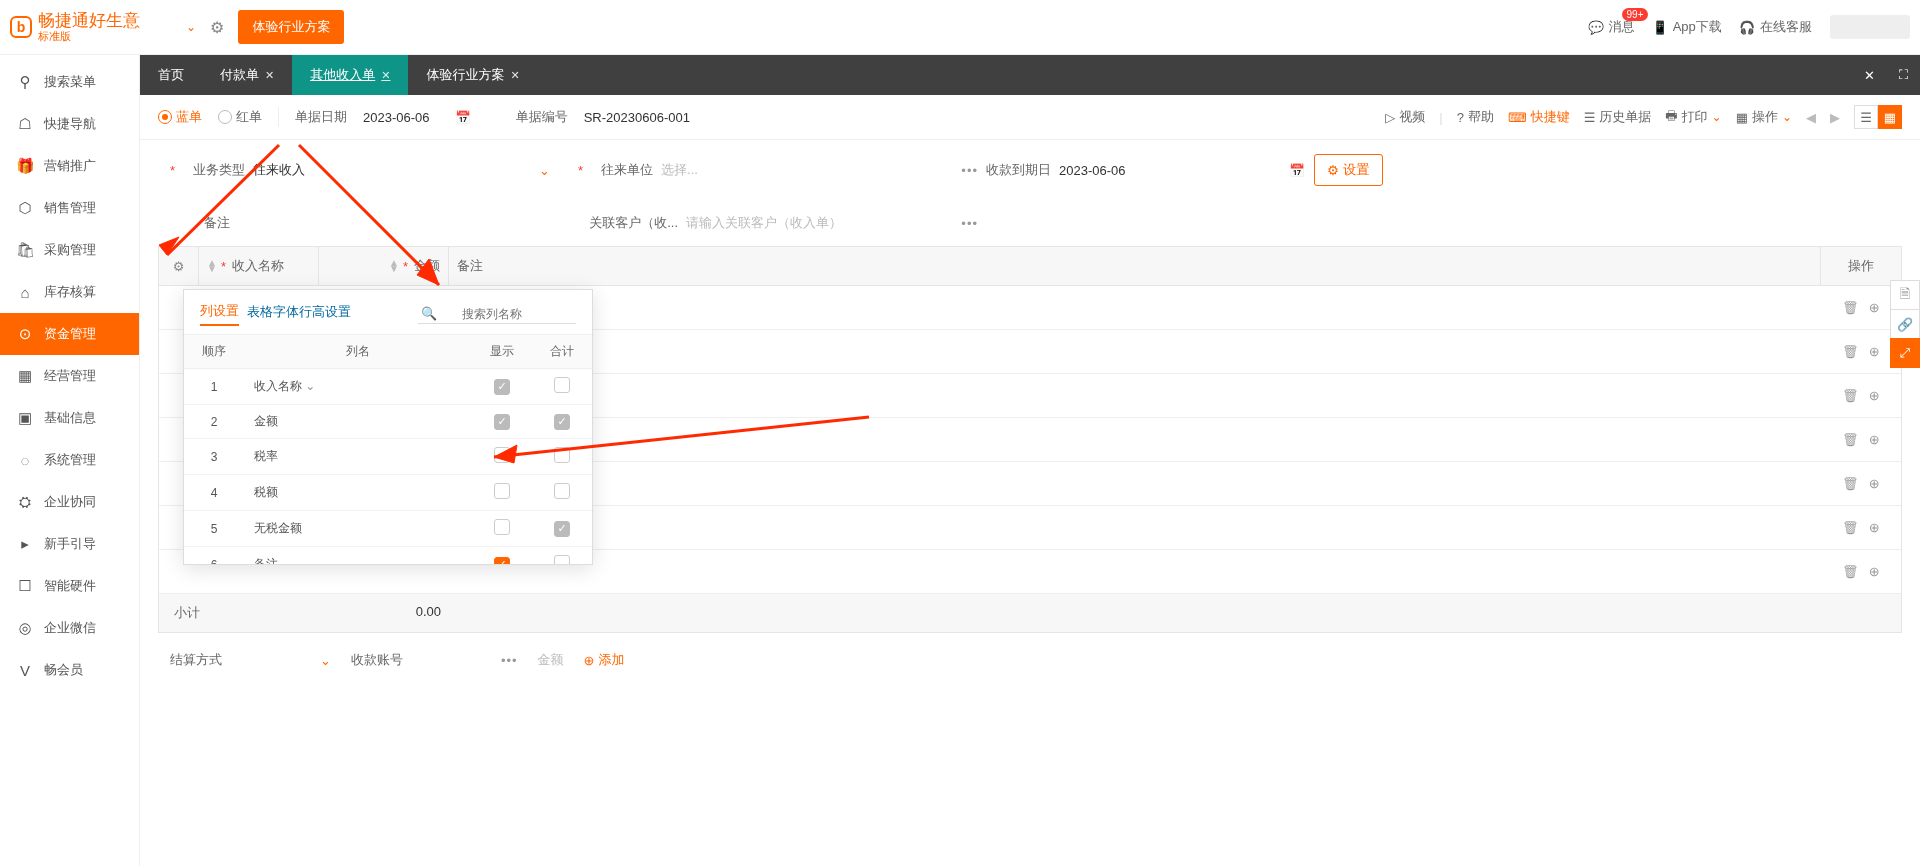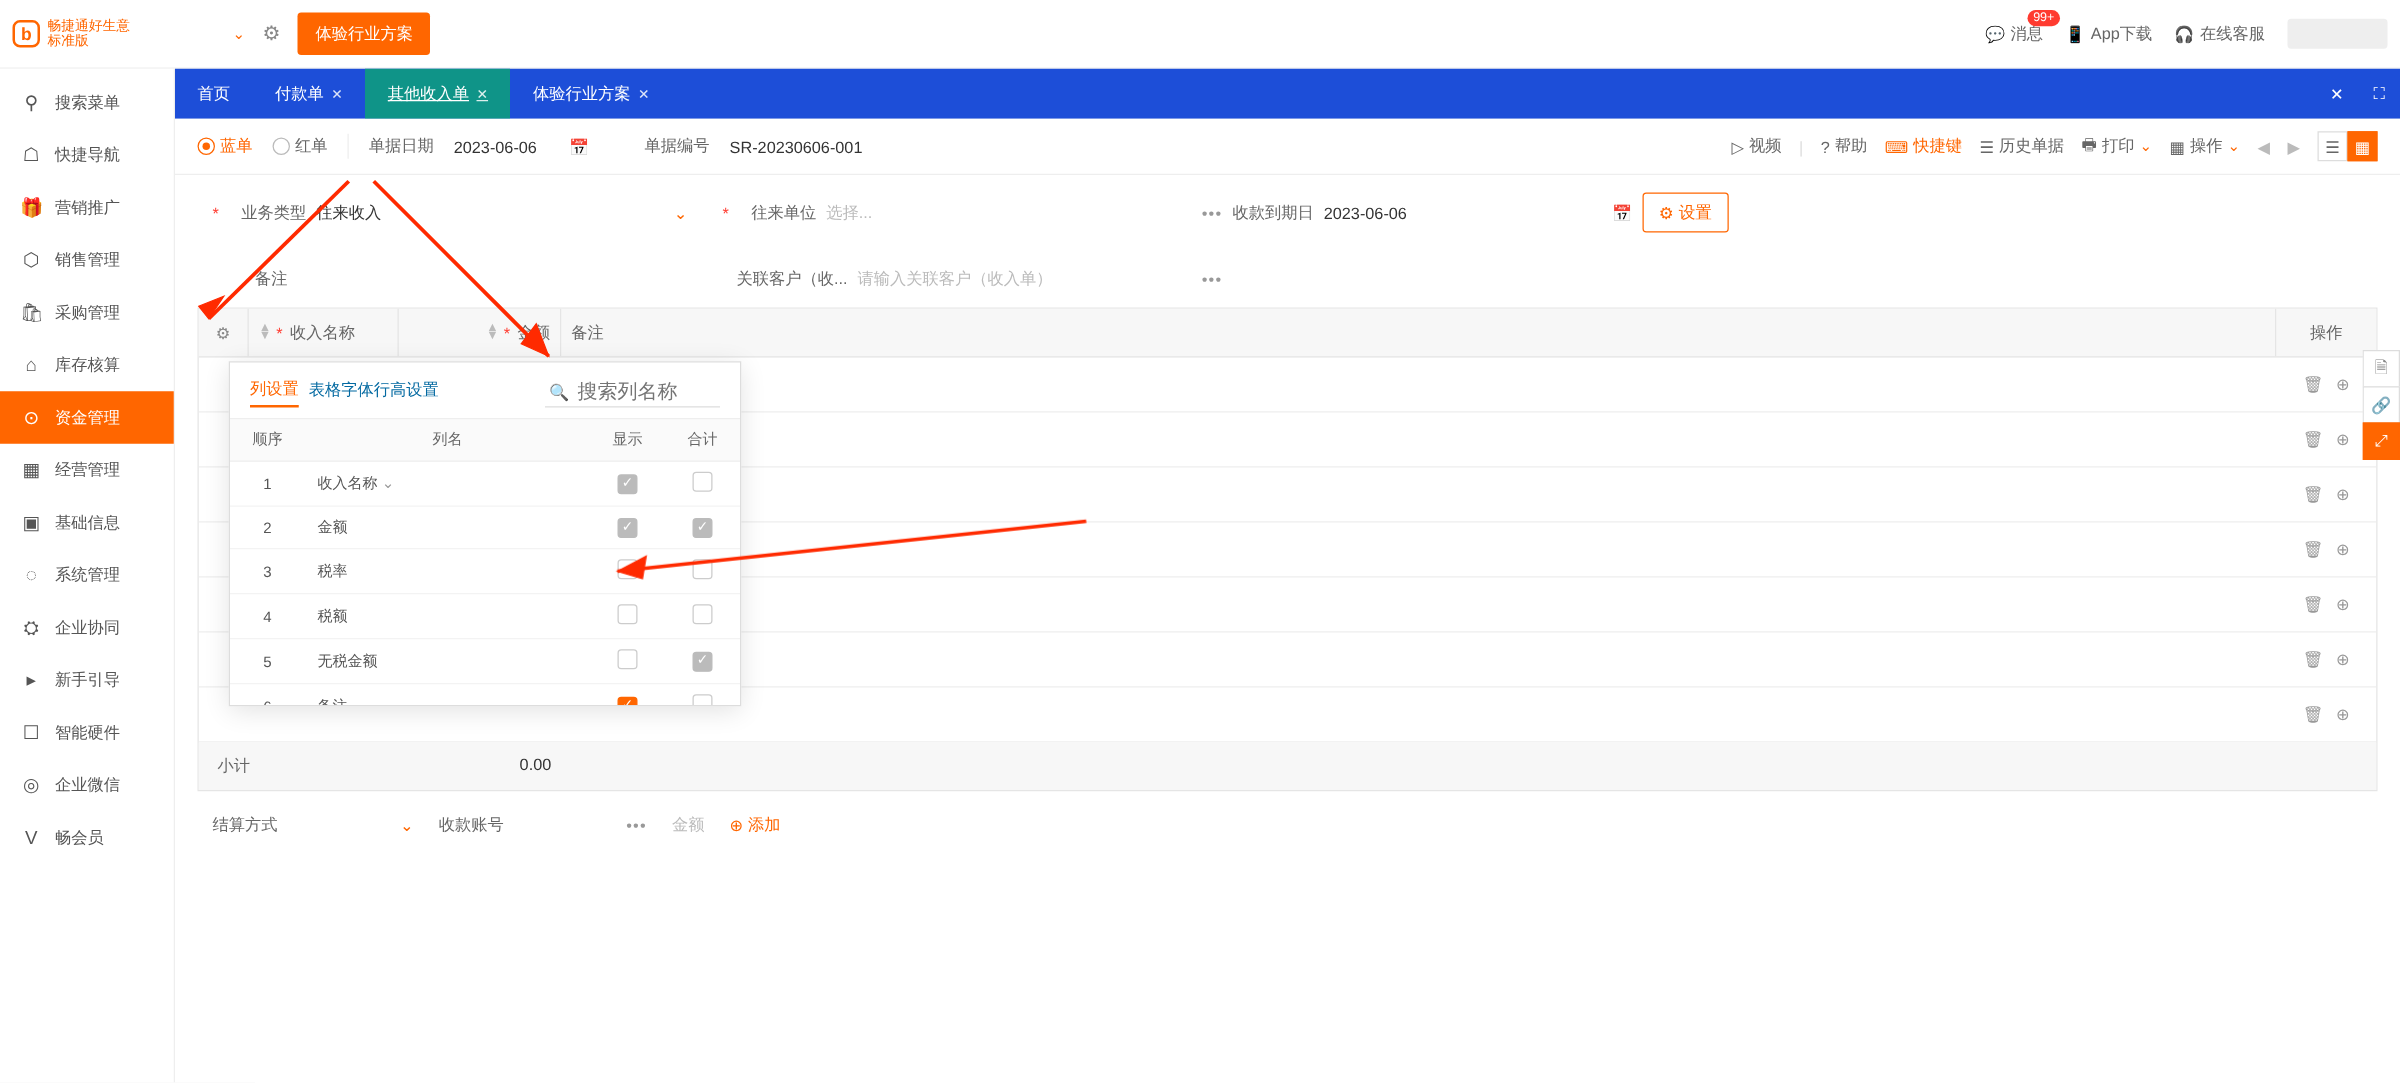--- a/index.html
+++ b/index.html
@@ -3,41 +3,41 @@
 <meta charset="utf-8">
 <style>
 * { margin: 0; padding: 0; box-sizing: border-box; font-family: "Microsoft YaHei", Arial, sans-serif; }
 body { background: #f5f5f5; font-size: 13px; color: #333; overflow: hidden; }
 
 
 .topbar { height: 55px; background: #fff; display: flex; align-items: center; padding: 0 10px; border-bottom: 1px solid #eee; }
 .brand { display: flex; align-items: center; gap: 6px; width: 140px; }
 .brand-logo { width: 22px; height: 22px; border: 2px solid #ff6600; border-radius: 6px; display: flex; align-items: center; justify-content: center; color: #ff6600; font-weight: bold; font-size: 14px; }
 .brand-text { display: flex; flex-direction: column; line-height: 1.1; }
-.brand-name { color: #ff6600; font-size: 11px; font-weight: 500; }
+.brand-name { color: #ff6600; font-size: 17px; font-weight: 500; }
 .brand-sub { color: #ff6600; font-size: 11px; }
 .top-company { display: flex; align-items: center; gap: 6px; margin-left: 30px; color: #666; }
 .chevron-down { color: #ff6600; font-size: 12px; }
 .top-gear { margin: 0 14px; color: #888; font-size: 16px; }
 .btn-orange { background: #ff6600; color: #fff; border: none; padding: 8px 14px; border-radius: 3px; font-size: 13px; cursor: pointer; }
 .top-right { margin-left: auto; display: flex; align-items: center; gap: 18px; color: #666; }
 .badge-99 { position: relative; }
 .badge-99::after { content: "99+"; position: absolute; top: -10px; right: -14px; background: #ff3b30; color: #fff; font-size: 10px; padding: 1px 5px; border-radius: 8px; }
 .top-right-item { display: flex; align-items: center; gap: 4px; cursor: pointer; }
 
 
 .layout { display: flex; height: calc(100vh - 55px); }
 .sidebar { width: 140px; background: #fff; border-right: 1px solid #eee; padding-top: 6px; }
 .side-item { display: flex; align-items: center; gap: 10px; padding: 12px 16px; color: #555; cursor: pointer; }
 .side-item.active { background: #ff6600; color: #fff; }
 .side-icon { width: 18px; text-align: center; font-size: 15px; }
 
 
 .main { flex: 1; display: flex; flex-direction: column; min-width: 0; }
-.tabstrip { background: #1d4ed8; height: 40px; display: flex; align-items: stretch; color: #fff; }
+.tabstrip { background: #404040; height: 40px; display: flex; align-items: stretch; color: #fff; }
 .tab { display: flex; align-items: center; padding: 0 18px; gap: 6px; cursor: pointer; font-size: 13px; }
 .tab.active { background: #0f9488; text-decoration: underline; }
 .tab .close { font-size: 11px; opacity: .85; }
 .tabstrip-right { margin-left: auto; display: flex; }
 .tabstrip-right .tab { padding: 0 12px; }
 
 
 .content { background: #fff; margin: 0; flex: 1; position: relative; overflow: auto; padding-bottom: 36px; }
 .toolbar { display: flex; align-items: center; padding: 10px 18px; gap: 16px; border-bottom: 1px solid #eee; }
 .radio { display: inline-flex; align-items: center; gap: 4px; cursor: pointer; color: #666; }
@@ -84,21 +84,21 @@
 .grid-foot { display: flex; background: #f7f7f7; padding: 10px 8px; }
 .grid-foot .f-label { width: 40px; text-align: center; color: #666; }
 .grid-foot .f-amt { width: 250px; text-align: right; padding-right: 16px; font-weight: 500; }
 
 
 .popup { position: absolute; left: 24px; top: 42px; width: 410px; background: #fff; border: 1px solid #ddd; box-shadow: 0 4px 20px rgba(0,0,0,.12); z-index: 50; }
 .popup-tabs { display: flex; gap: 8px; padding: 12px 16px 8px; align-items: center; }
 .ptab { color: #0369a1; cursor: pointer; padding-bottom: 4px; }
 .ptab.active { color: #ff6600; border-bottom: 2px solid #ff6600; }
 .psearch { margin-left: auto; display: flex; align-items: center; gap: 6px; border-bottom: 1px solid #ddd; padding: 2px 4px; }
-.psearch input { border: none; outline: none; font-size: 16px; width: 110px; }
+.psearch input { border: none; outline: none; font-size: 12px; width: 110px; margin-left: 18px; }
 .ptable { width: 100%; border-collapse: collapse; }
 .ptable th { background: #fafafa; color: #666; font-weight: normal; padding: 8px 10px; border-top: 1px solid #eee; border-bottom: 1px solid #eee; font-size: 12px; }
 .ptable td { padding: 8px 10px; border-bottom: 1px solid #f3f3f3; color: #555; font-size: 12px; }
 .ptable td.center, .ptable th.center { text-align: center; }
 .cbox { width: 16px; height: 16px; border: 1px solid #ccc; border-radius: 3px; display: inline-flex; align-items: center; justify-content: center; background: #fff; }
 .cbox.checked { background: #ff6600; border-color: #ff6600; color: #fff; }
 .cbox.checked-gray { background: #bbb; border-color: #bbb; color: #fff; }
 .cbox .chk { font-size: 11px; line-height: 1; }
 .popup-scroll { max-height: 230px; overflow-y: auto; position: relative; }
 .popup-footer { display: flex; justify-content: flex-end; gap: 10px; padding: 12px 16px; border-top: 1px solid #eee; }

